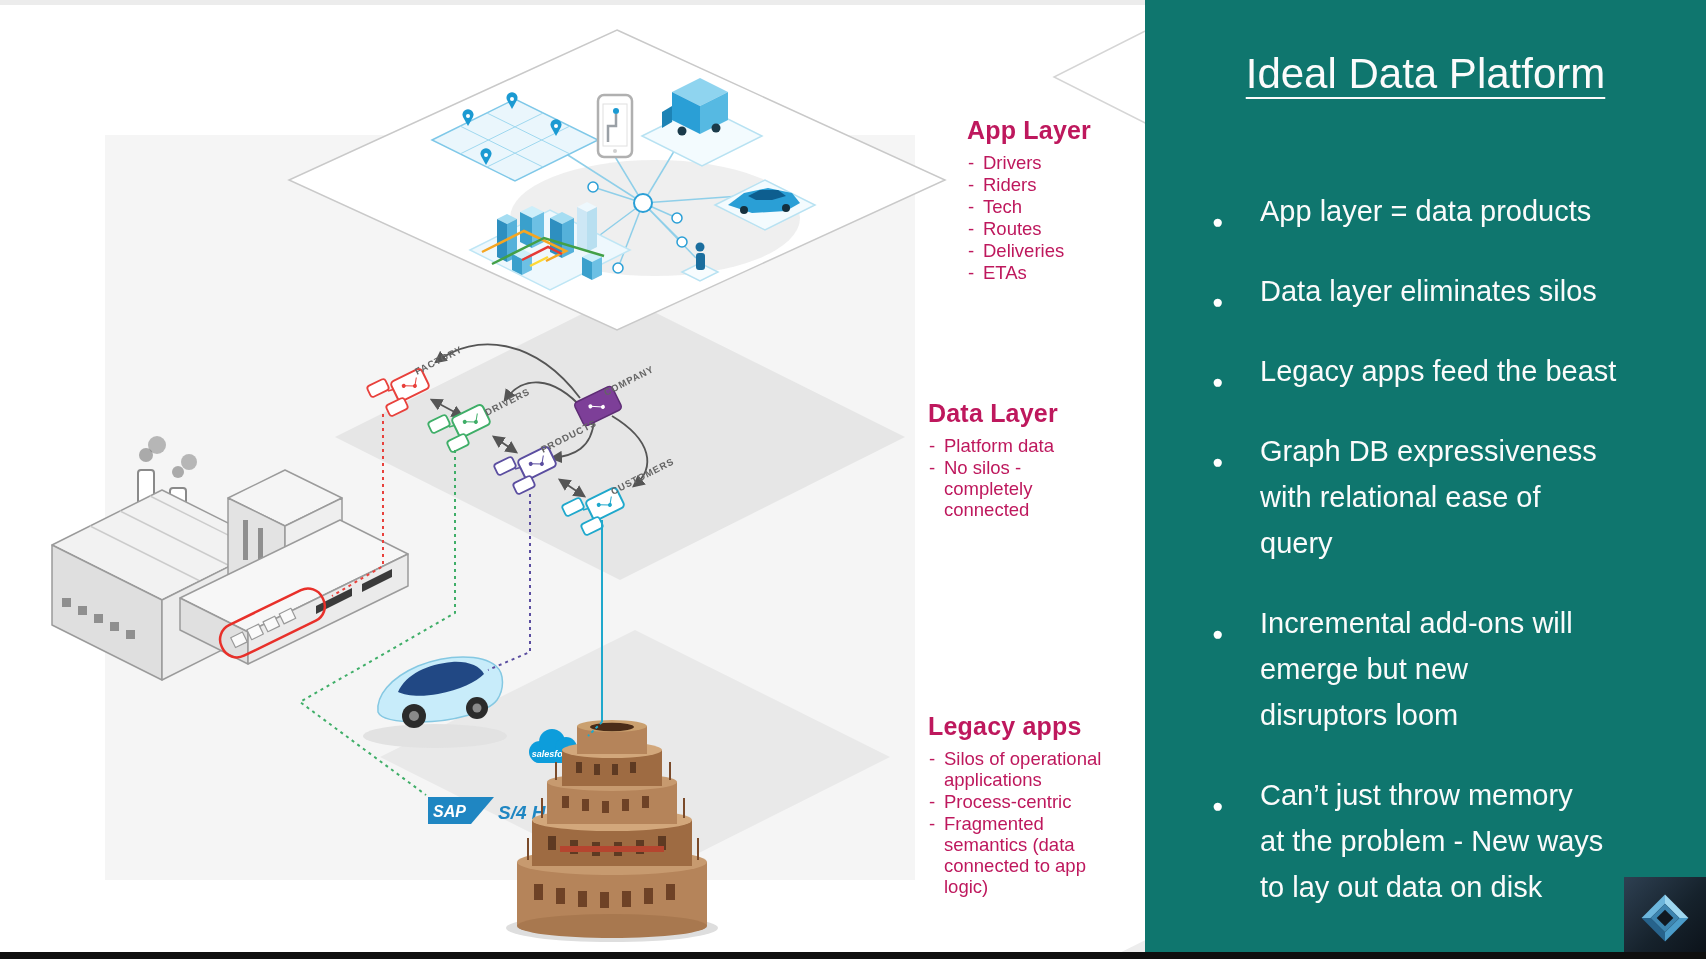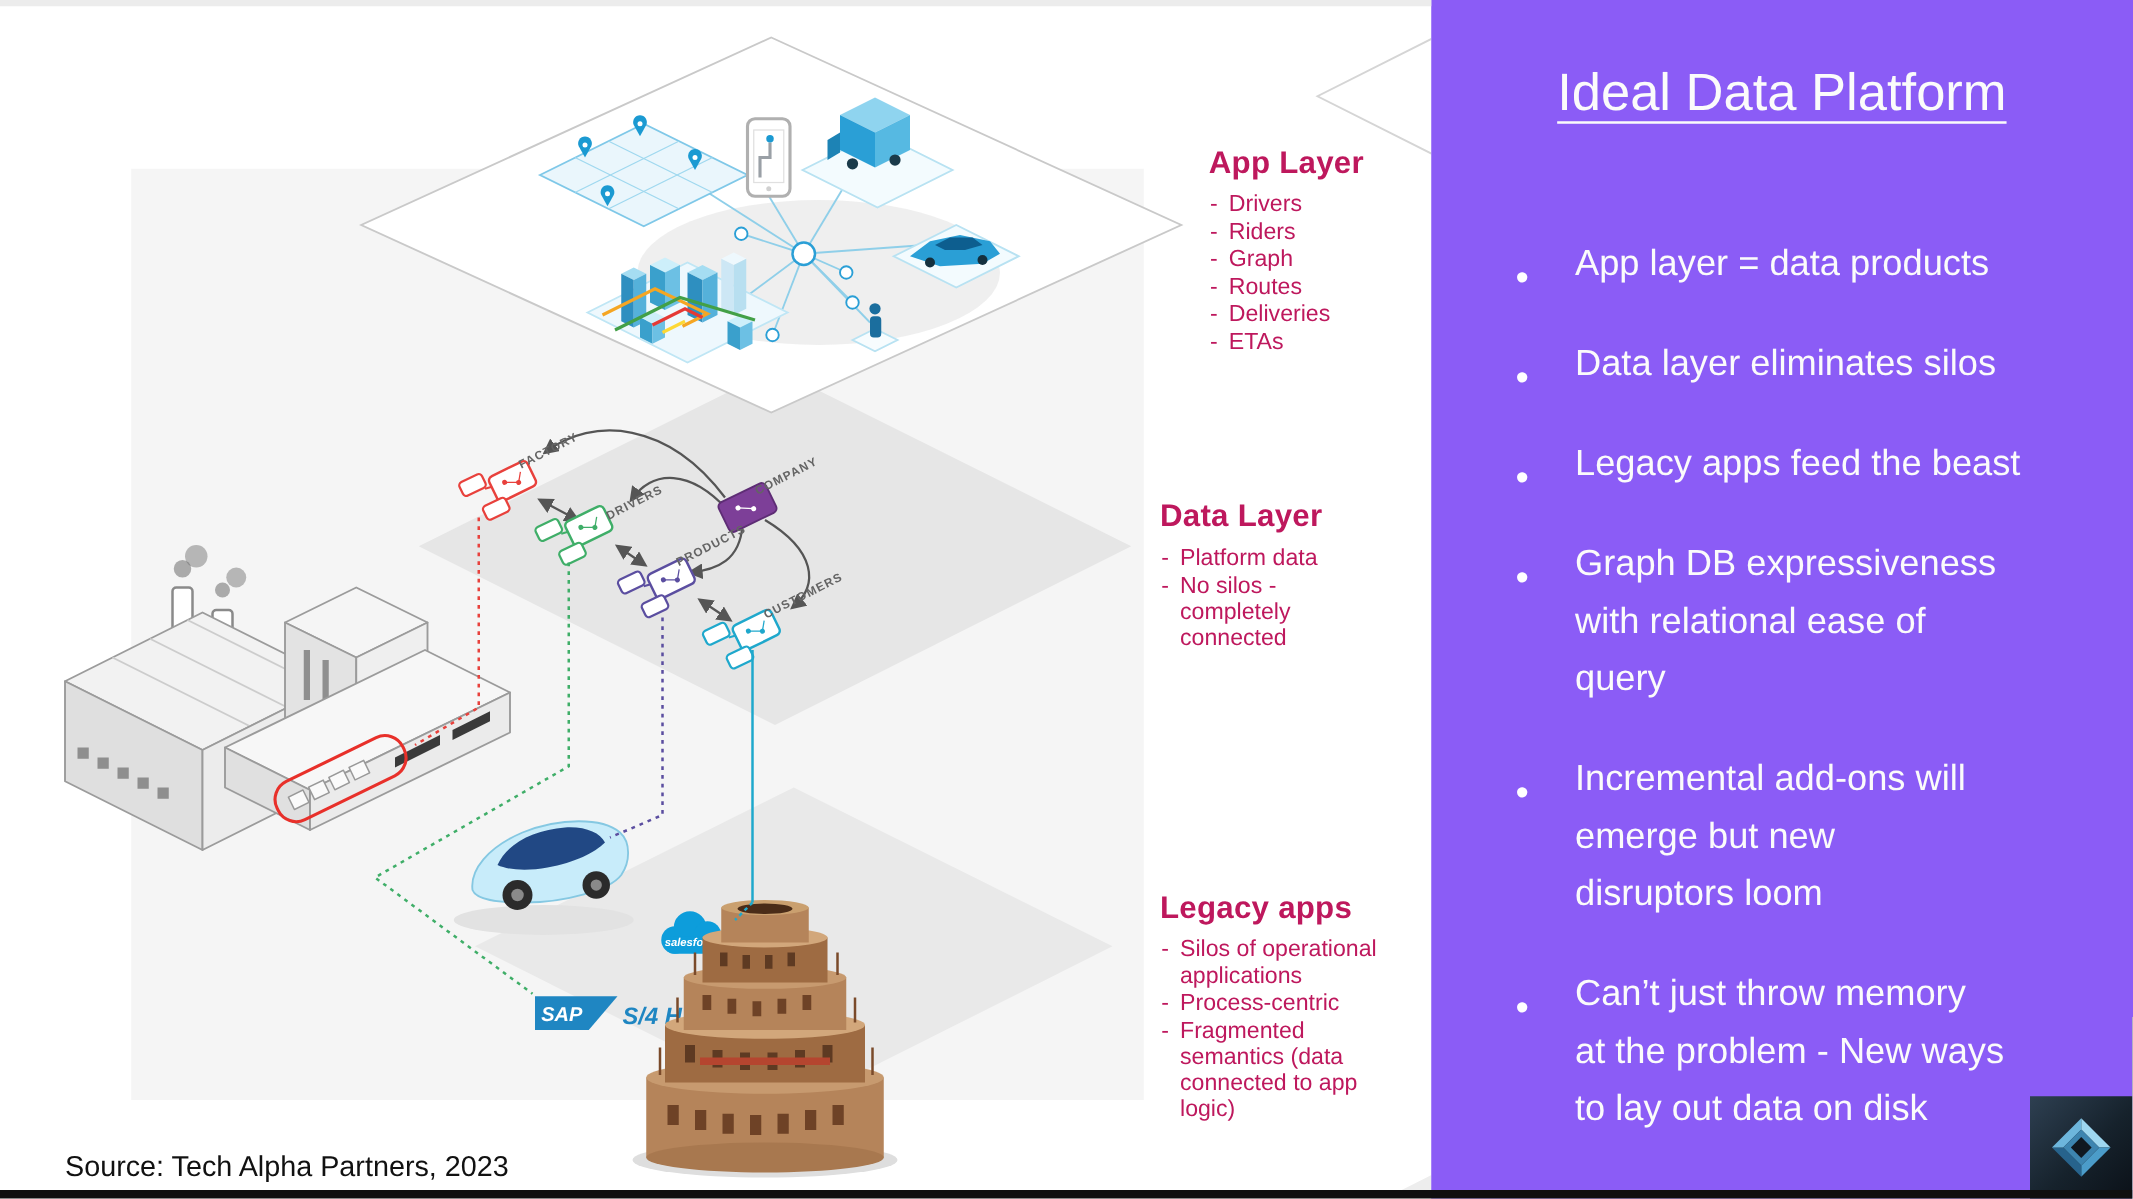--- a/index.html
+++ b/index.html
@@ -22,21 +22,21 @@
   .ann li{position:relative;padding-left:16px;font-size:18.5px;line-height:21px;
           white-space:pre-line;margin:0 0 1px 0;}
   .ann li::before{content:"-";position:absolute;left:1px;top:0;}
   .ann-app{left:967px;top:116px;width:175px;}
   .ann-data{left:928px;top:399px;width:175px;}
   .ann-legacy{left:928px;top:712px;width:180px;}
 
   .source{position:absolute;left:52px;top:920px;font-size:23px;color:#111;}
 
   
-  .right-panel{position:absolute;left:1145px;top:0;width:561px;height:959px;background:#8b5cf6;color:#fbfbfb;}
+  .right-panel{position:absolute;left:1145px;top:0;width:561px;height:959px;background:#0f766e;color:#fbfbfb;}
   .panel-title{margin-top:50px;text-align:center;font-size:42px;font-weight:400;
                text-decoration:underline;text-underline-offset:9px;text-decoration-thickness:2px;}
   .bullets{list-style:none;margin:16px;padding:74px 24px 0 51px;}
   .bullets li{position:relative;padding-left:48px;font-size:29px;line-height:46px;
               margin-bottom:34px;white-space:pre-line;}
   .bullets li::before{content:"\25CF";position:absolute;left:0;top:11px;font-size:19px;color:#ffffff;}
 
   .logo-mark{position:absolute;right:0;bottom:0;width:82px;height:82px;
              background:linear-gradient(135deg,#2e4052 0%,#16222c 55%,#0b1118 100%);
              display:flex;align-items:center;justify-content:center;}
@@ -361,21 +361,21 @@
         <circle cx="700" cy="247" r="4.5" fill="#1b6e9e"></circle>
         <rect x="696" y="253" width="9" height="17" rx="3" fill="#1b6e9e"></rect>
       </g>
     </svg>
 
     <div class="ann ann-app">
       <h3>App Layer</h3>
       <ul>
         <li>Drivers</li>
         <li>Riders</li>
-        <li>Graph</li>
+        <li>Tech</li>
         <li>Routes</li>
         <li>Deliveries</li>
         <li>ETAs</li>
       </ul>
     </div>
 
     <div class="ann ann-data">
       <h3>Data Layer</h3>
       <ul>
         <li>Platform data</li>
@@ -391,21 +391,20 @@
         <li>Silos of operational
 applications</li>
         <li>Process-centric</li>
         <li>Fragmented
 semantics (data
 connected to app
 logic)</li>
       </ul>
     </div>
 
-    <div class="source">Source: Tech Alpha Partners, 2023</div>
   </div>
 
   <div class="right-panel">
     <div class="panel-title">Ideal Data Platform</div>
     <ul class="bullets">
       <li>App layer = data products</li>
       <li>Data layer eliminates silos</li>
       <li>Legacy apps feed the beast</li>
       <li>Graph DB expressiveness
 with relational ease of

